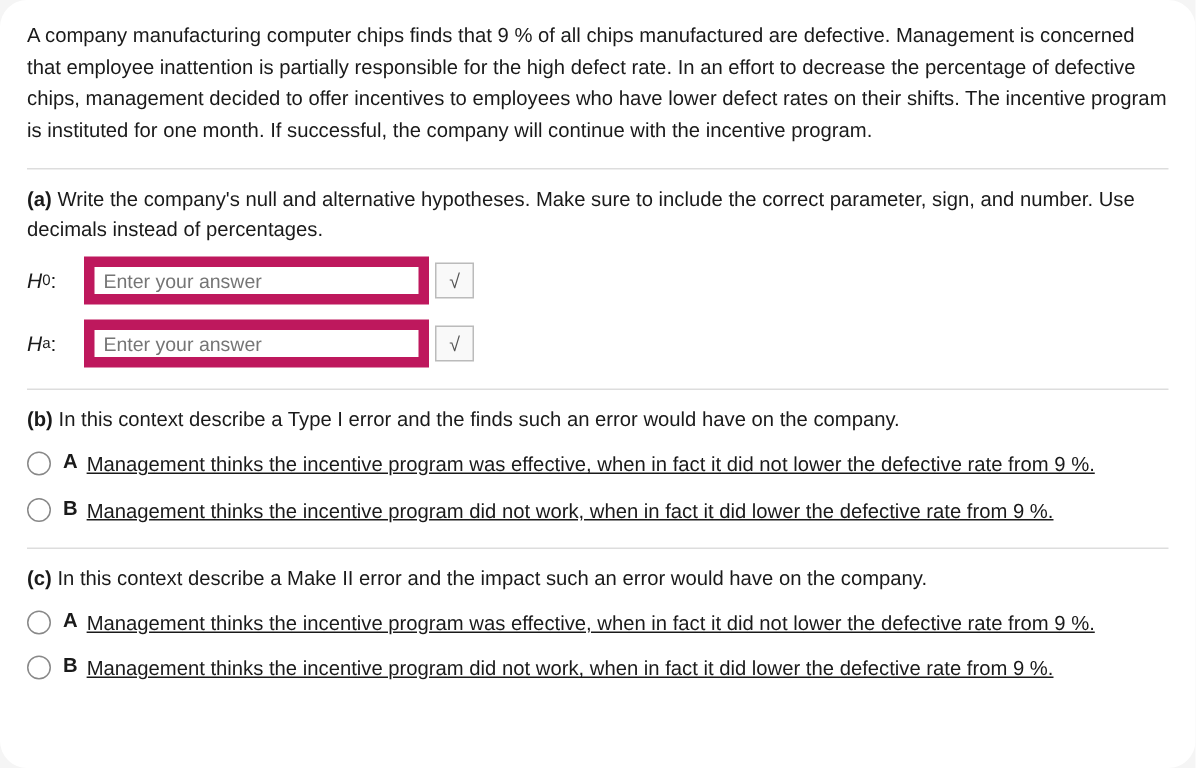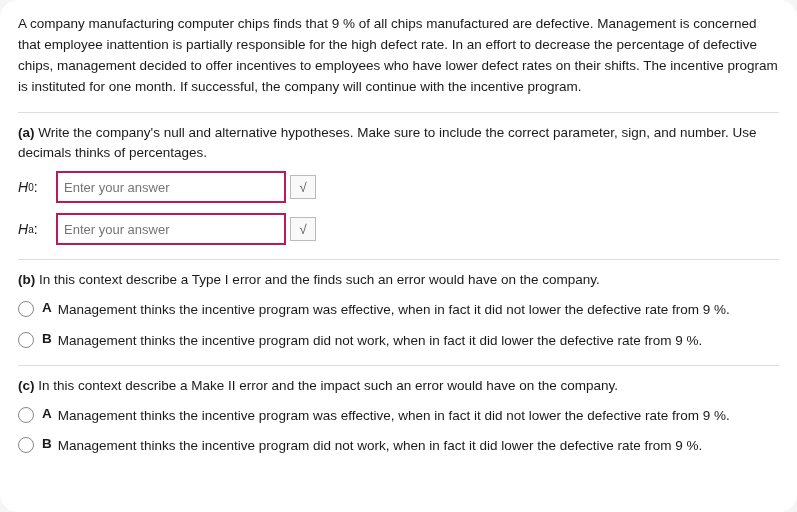--- a/index.html
+++ b/index.html
@@ -54,21 +54,21 @@
       align-items: center;
     }
 
     .hypothesis-label sub {
       font-size: 10px;
     }
 
     .hypothesis-input-wrap {
       display: flex;
       align-items: center;
-      border: 2px solid #be185d;
+      border: 7px solid #be185d;
       background: #fff;
       min-width: 230px;
       height: 32px;
       padding: 0 6px;
     }
 
     .hypothesis-input {
       border: none;
       outline: none;
       font-size: 13px;
@@ -119,20 +119,21 @@
 
     .option-letter {
       font-weight: bold;
       margin-right: 6px;
       font-size: 13.5px;
     }
 
     .option-text {
       font-size: 13.5px;
       line-height: 1.5;
+      text-decoration: underline;
     }
 
     .section-b {
       margin-bottom: 12px;
     }
 
     .section-c {
       margin-top: 10px;
     }
   </style>
@@ -140,21 +141,21 @@
 <body>
 
 <div class="page">
   <p class="intro-text">A company manufacturing computer chips finds that 9 % of all chips manufactured are defective. Management is concerned that employee inattention is partially responsible for the high defect rate. In an effort to decrease the percentage of defective chips, management decided to offer incentives to employees who have lower defect rates on their shifts. The incentive program is instituted for one month. If successful, the company will continue with the incentive program.</p>
 
   <hr class="divider">
 
   <div class="section">
     <p class="section-header">
       <strong>(a)</strong>
-      <span>Write the company's null and alternative hypotheses. Make sure to include the correct parameter, sign, and number. Use decimals thinks of percentages.</span>
+      <span>Write the company's null and alternative hypotheses. Make sure to include the correct parameter, sign, and number. Use decimals instead of percentages.</span>
     </p>
 
     <div class="hypothesis-row">
       <span class="hypothesis-label">
         <em>H</em><sub>0</sub>:
       </span>
       <div class="hypothesis-input-wrap">
         <input class="hypothesis-input" type="text" placeholder="Enter your answer" style="">
       </div>
       <div class="sqrt-btn">

